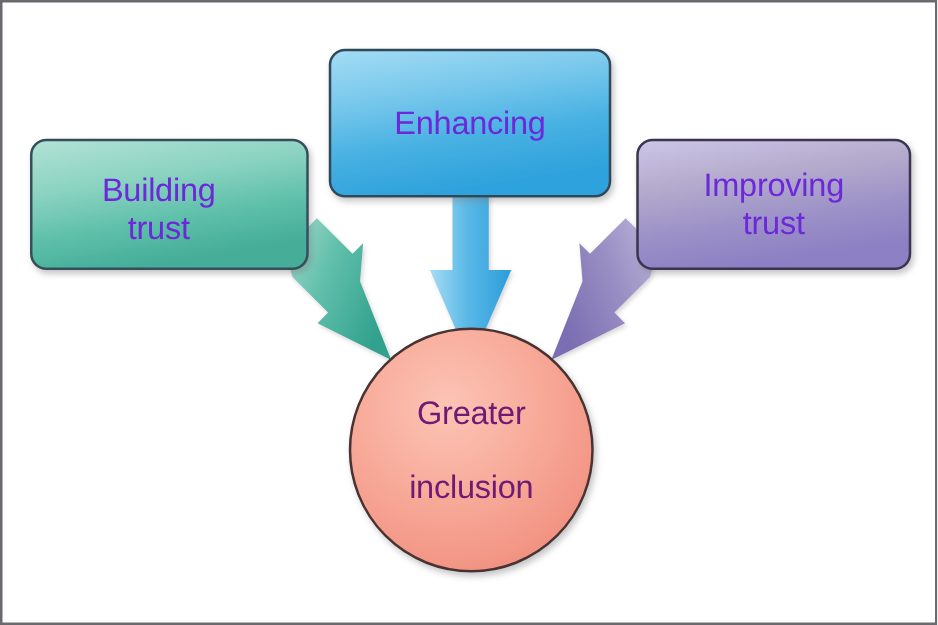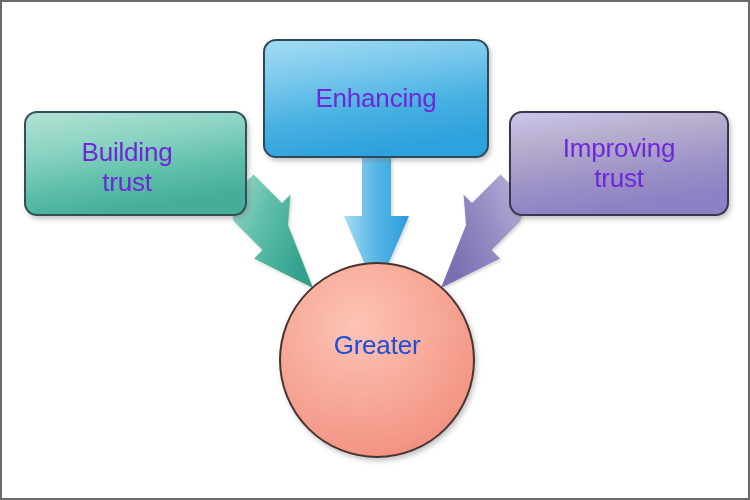--- a/index.html
+++ b/index.html
@@ -51,21 +51,21 @@
     left: 25px; top: 116px; width: 204px; height: 103px;
   }
   #label-enhancing-accountability {
     left: 264px; top: 40px; width: 224px; height: 117px;
   }
   #label-improving-equity {
     left: 510px; top: 112px; width: 218px; height: 103px; text-align: center;
   }
   #label-outcome {
     left: 280px; top: 264px; width: 194px; height: 192px;
-    color: #1d4ed8;
+    color: #701a75;
   }
 </style>
 </head>
 <body>
 
 <div id="stage">
 
   <svg id="art" viewBox="0 0 750 500" width="750" height="500">
     <defs>
 
@@ -200,17 +200,18 @@
     <span>
       <span>Improving</span><br>
       <span>trust</span>
     </span>
   </div>
 
   <div class="node-label" id="label-outcome">
     <span>
       <span>Greater</span><br>
       <br>
+      <span>inclusion</span>
     </span>
   </div>
 
   <div id="frame"></div>
 </div>
 
 </body></html>

